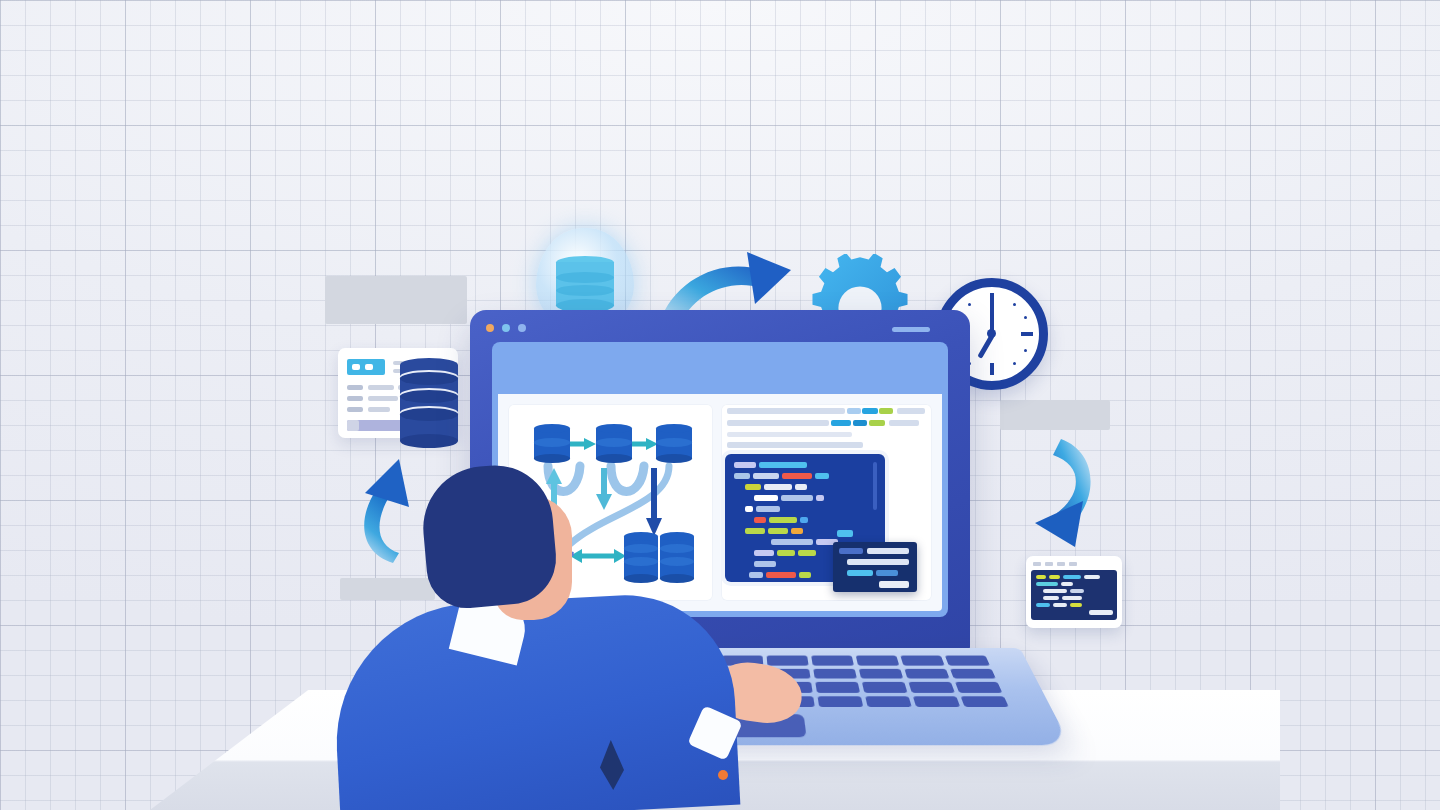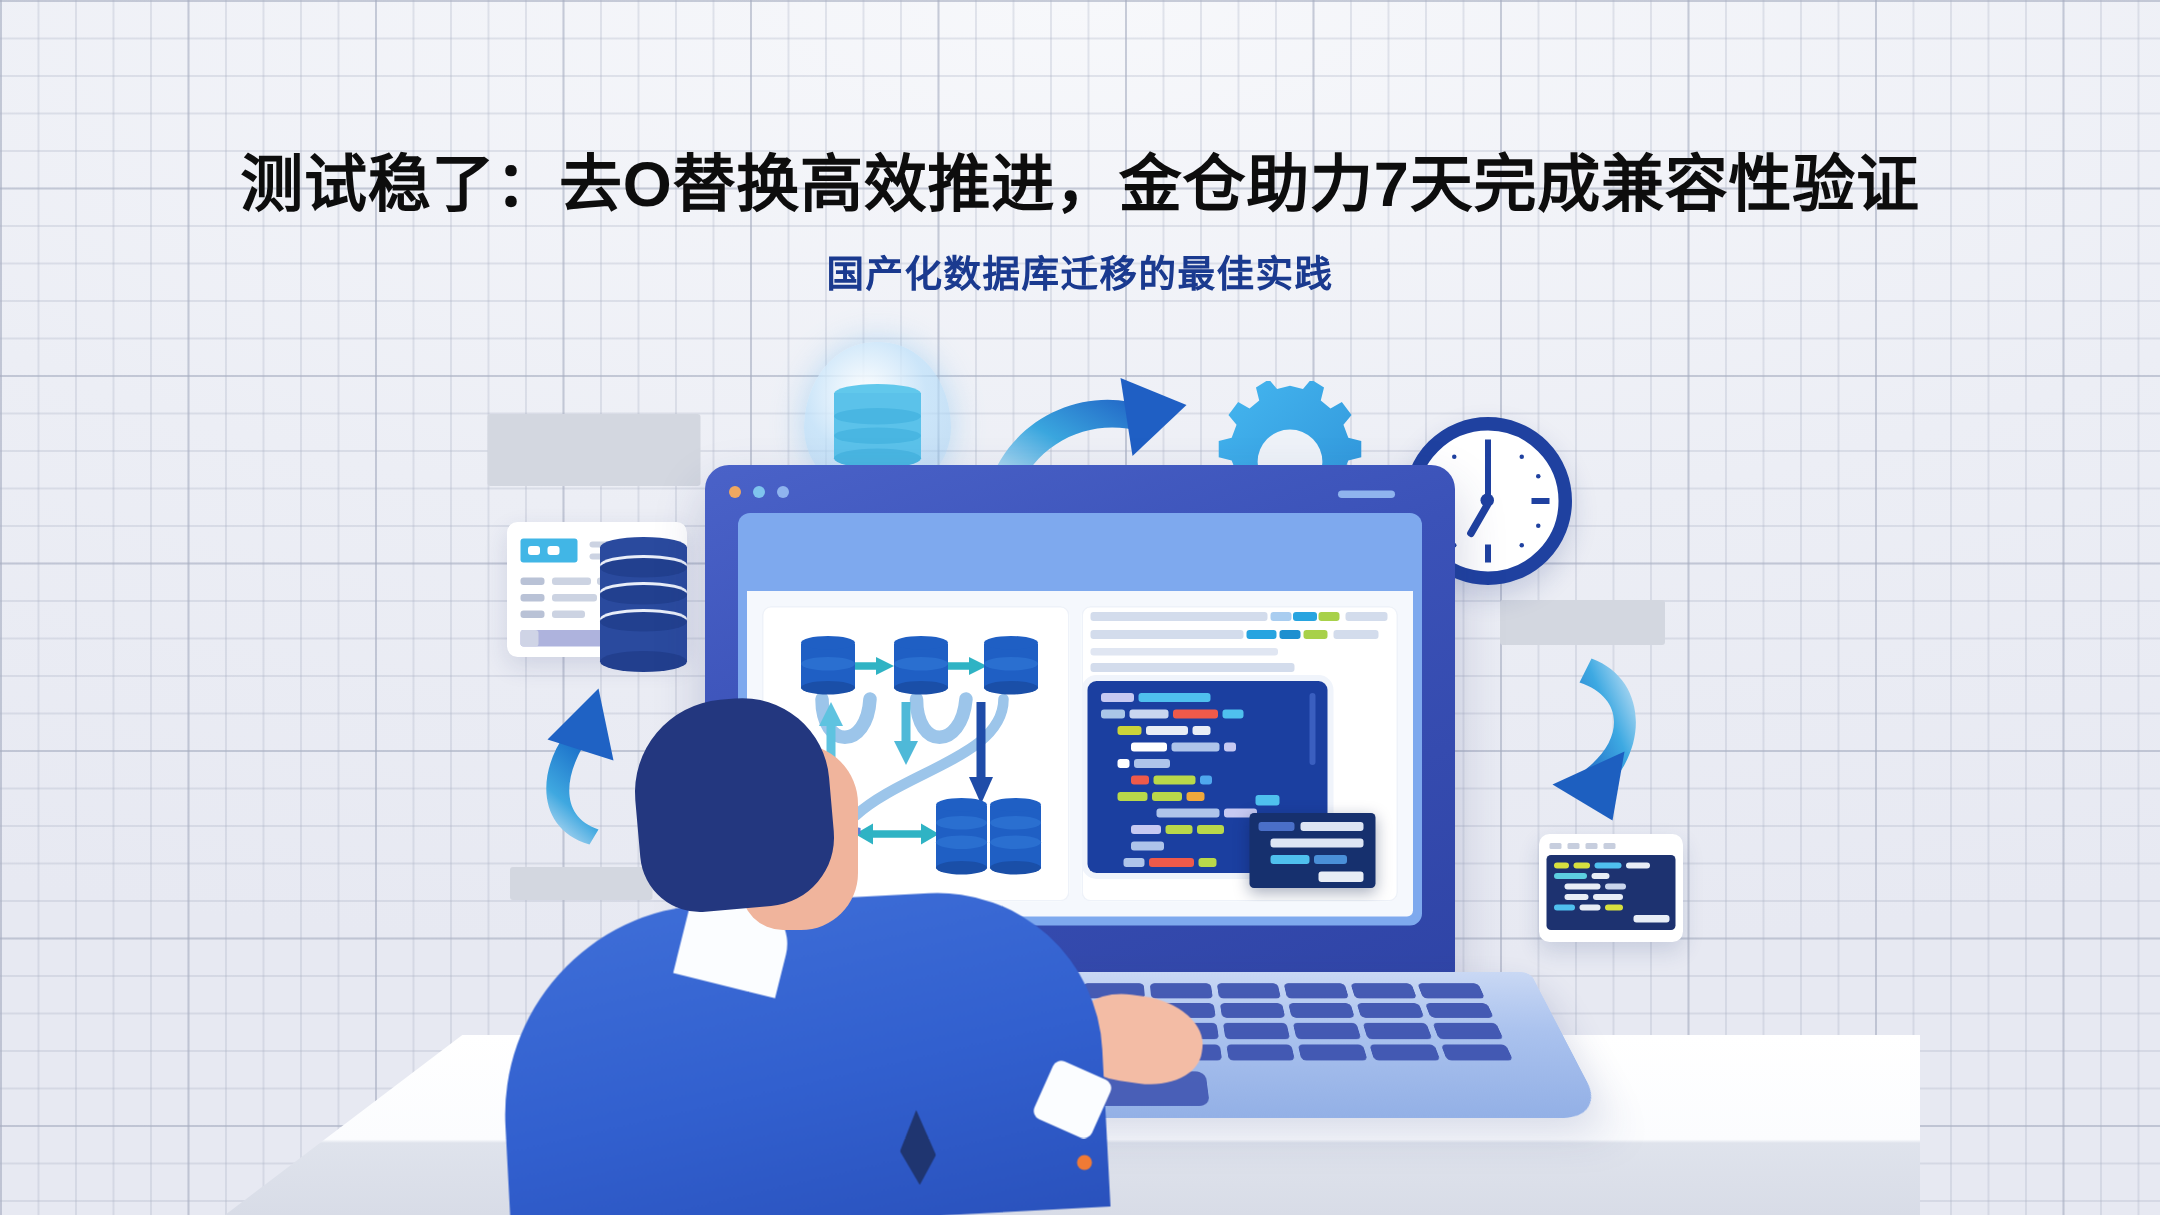--- a/index.html
+++ b/index.html
@@ -137,22 +137,20 @@
     background:radial-gradient(circle at 42% 34%, rgba(255,255,255,.95), rgba(190,225,250,.72) 46%, rgba(150,205,245,.45) 72%, rgba(200,230,250,.18));
     border-radius:48% 48% 46% 46% / 56% 56% 44% 44%;
     box-shadow:0 0 22px rgba(120,190,240,.45);
   }
 </style>
 </head>
 <body>
 
 <div id="stage">
 
-  <div class="title">测试稳了：去O替换高效推进，金仓助力7天完成兼容性验证</div>
-  <div class="subtitle">国产化数据库迁移的最佳实践</div>
 
   <div class="ph-rect" style="left:325px;top:276px;width:142px;height:48px;"></div>
   <div class="ph-rect" style="left:340px;top:578px;width:95px;height:22px;"></div>
   <div class="ph-rect" style="left:1000px;top:400px;width:110px;height:30px;"></div>
 
   <div class="desk"></div>
 
   <div class="card" style="left:338px;top:348px;width:120px;height:90px;">
     <div class="bar" style="left:9px;top:11px;width:38px;height:16px;background:#41b6e6;"></div>
     <div class="bar" style="left:14px;top:16px;width:8px;height:6px;background:#fff;"></div>

